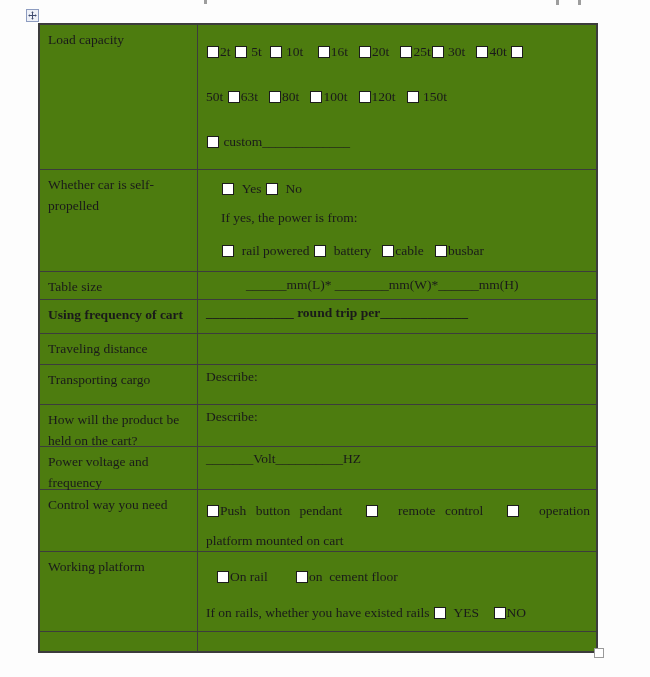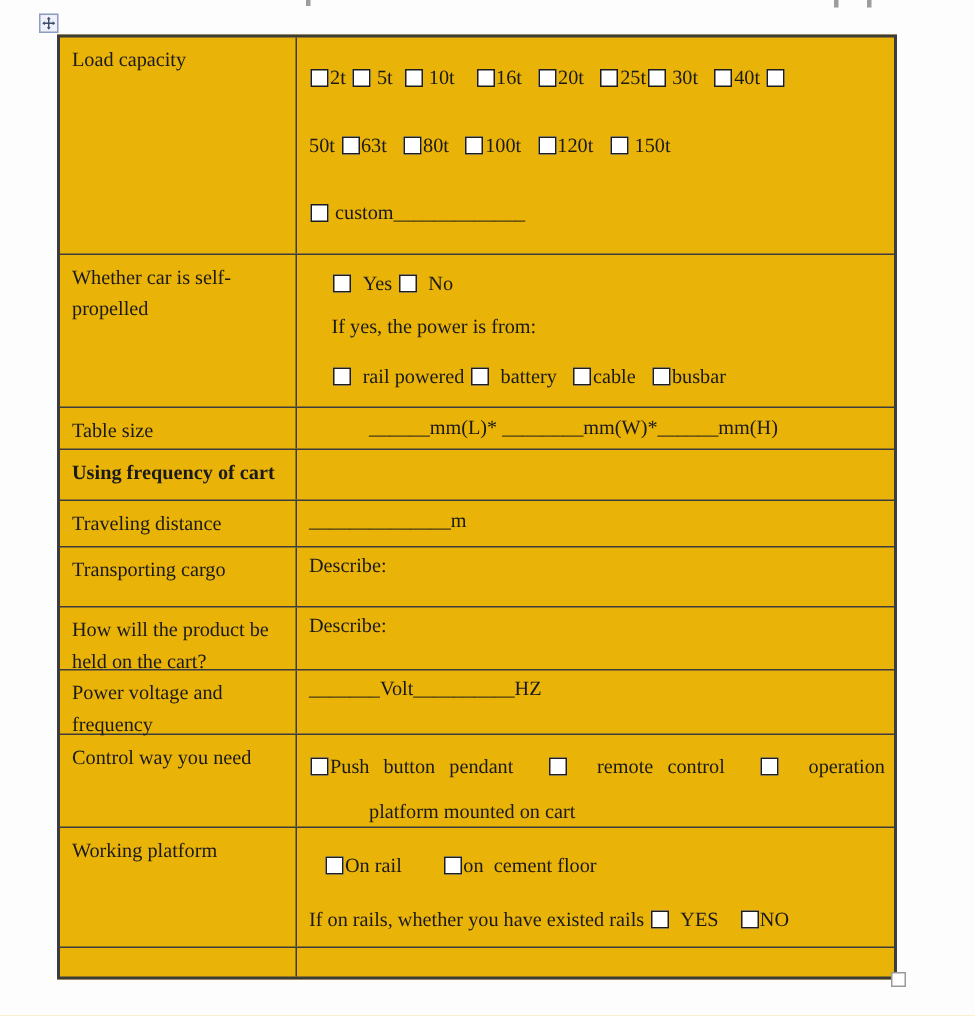--- a/index.html
+++ b/index.html
@@ -36,21 +36,21 @@
     background: #fff;
     border: 1px solid #9a9a9a;
     cursor: nwse-resize;
   }
 
   
   .qtable {
     position: absolute; left: 38px; top: 23px;
     width: 560px;
     border: 2px solid #3c3c3c;
-    background: #eab308;
+    background: #4d7c0f;
     font-size: 13.5px;
   }
   .row { display: flex; border-top: 1px solid #3c3c3c; }
   .row:first-child { border-top: none; }
   .lcell {
     width: 158px; flex: 0 0 158px;
     border-right: 1px solid #3c3c3c;
     padding: 5px 4px 2px 8px;
     line-height: 1.55;
   }
@@ -64,36 +64,36 @@
     width: 12px; height: 12px;
     border: 1.3px solid #1c1c1c;
     background: #fff;
     margin: 0 1px;
   }
   .justify { justify-content: space-between; }
   .justify .grp { word-spacing: 6px; text-align: center; }
 
   
   .r1  { height: 144px; } .r2  { height: 102px; gap: 15px; } .r3  { height: 28px; gap: 40px; }
-  .r4  { height: 34px; font-weight: bold; }  .r5  { height: 31px; }  .r6  { height: 40px; }
+  .r4  { height: 34px; font-weight: bold; }  .r5  { height: 31px; flex-direction: column; }  .r6  { height: 40px; }
   .r7  { height: 42px; }  .r8  { height: 43px; }  .r9  { height: 62px; }
   .r10 { height: 80px; }  .r11 { height: 20px; }
 
   
   .r1 .ccell  { padding-top: 4px; }
   .r1 .line   { height: 45px; }
   .r2 .ccell  { padding-top: 4px; }
   .r2 .line:nth-child(1) { height: 30px; }
   .r2 .line:nth-child(2) { height: 28px; }
   .r2 .line:nth-child(3) { height: 38px; }
   .r3 .ccell, .r4 .ccell, .r5 .ccell { padding-top: 5px; }
   .r6 .ccell, .r7 .ccell, .r8 .ccell { padding-top: 4px; }
   .r9 .ccell  { padding-top: 2px; }
   .r9 .line:nth-child(1) { height: 38px; }
-  .r9 .line:nth-child(2) { height: 22px; margin-left: 40px; }
+  .r9 .line:nth-child(2) { height: 22px; }
   .r10 .ccell { padding-top: 4px; }
   .r10 .line:nth-child(1) { height: 42px; padding-left: 10px; }
   .r10 .line:nth-child(2) { height: 30px; }
 </style>
 </head>
 <body>
 
 <div class="page">
 
   <span class="artifact a1"></span>
@@ -138,20 +138,25 @@
       <div class="row r3">
         <div class="lcell">Table size</div>
         <div class="ccell">
           <div class="line">
             <span class="grp"><span class="txt">______mm(L)* ________mm(W)*______mm(H)</span></span>
           </div>
         </div>
       </div>
       <div class="row r4">
         <div class="lcell">Using frequency of cart</div>
+        <div class="ccell">
+          <div class="line">
+            <span class="grp"><span class="txt">_____________ round trip per_____________</span></span>
+          </div>
+        </div>
       </div>
       <div class="row r5">
         <div class="lcell">Traveling distance</div>
         <div class="ccell">
           <div class="line">
             <span class="grp"><span class="txt">______________m</span></span>
           </div>
         </div>
       </div>
       <div class="row r6">

